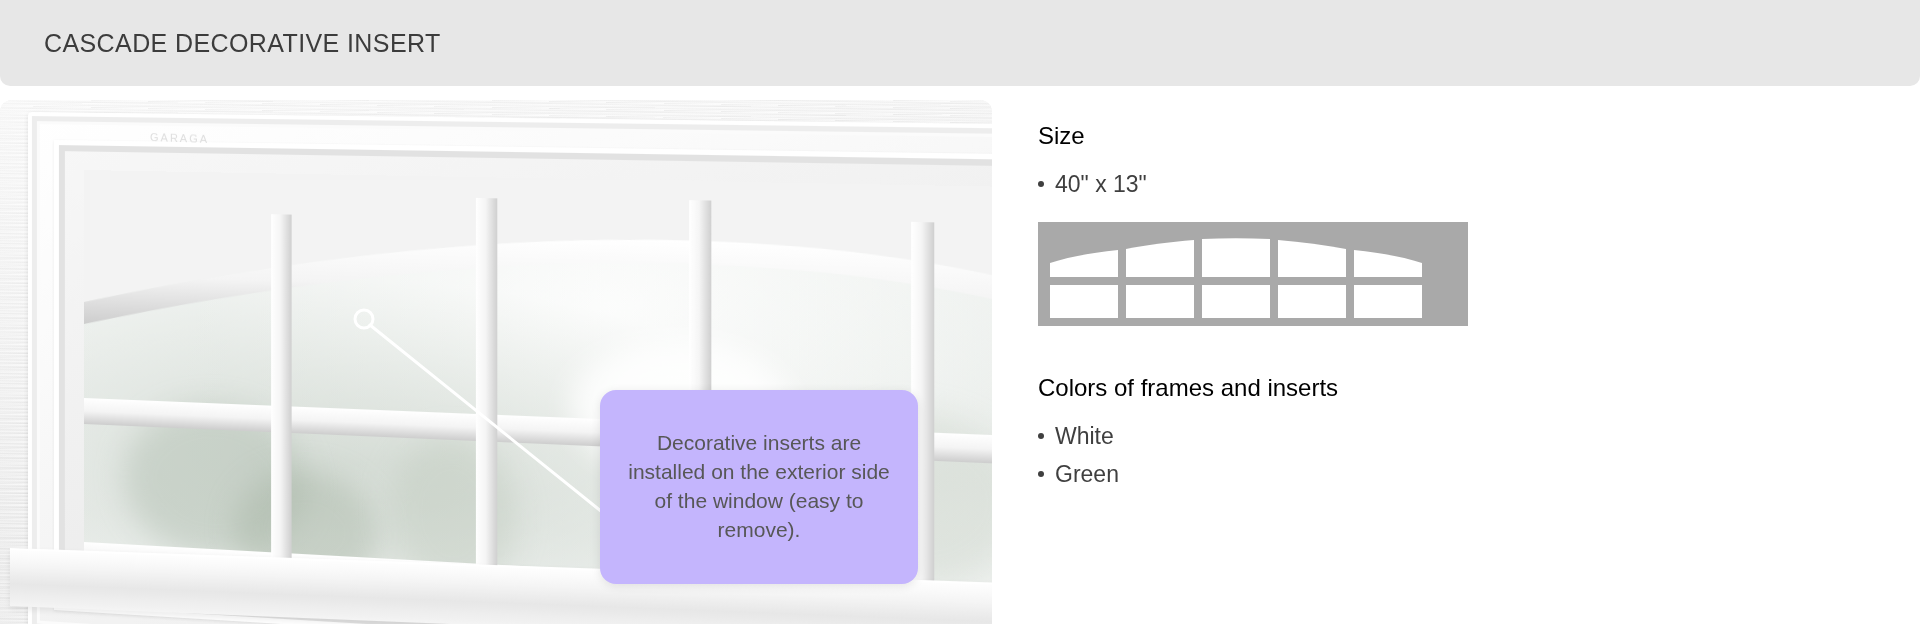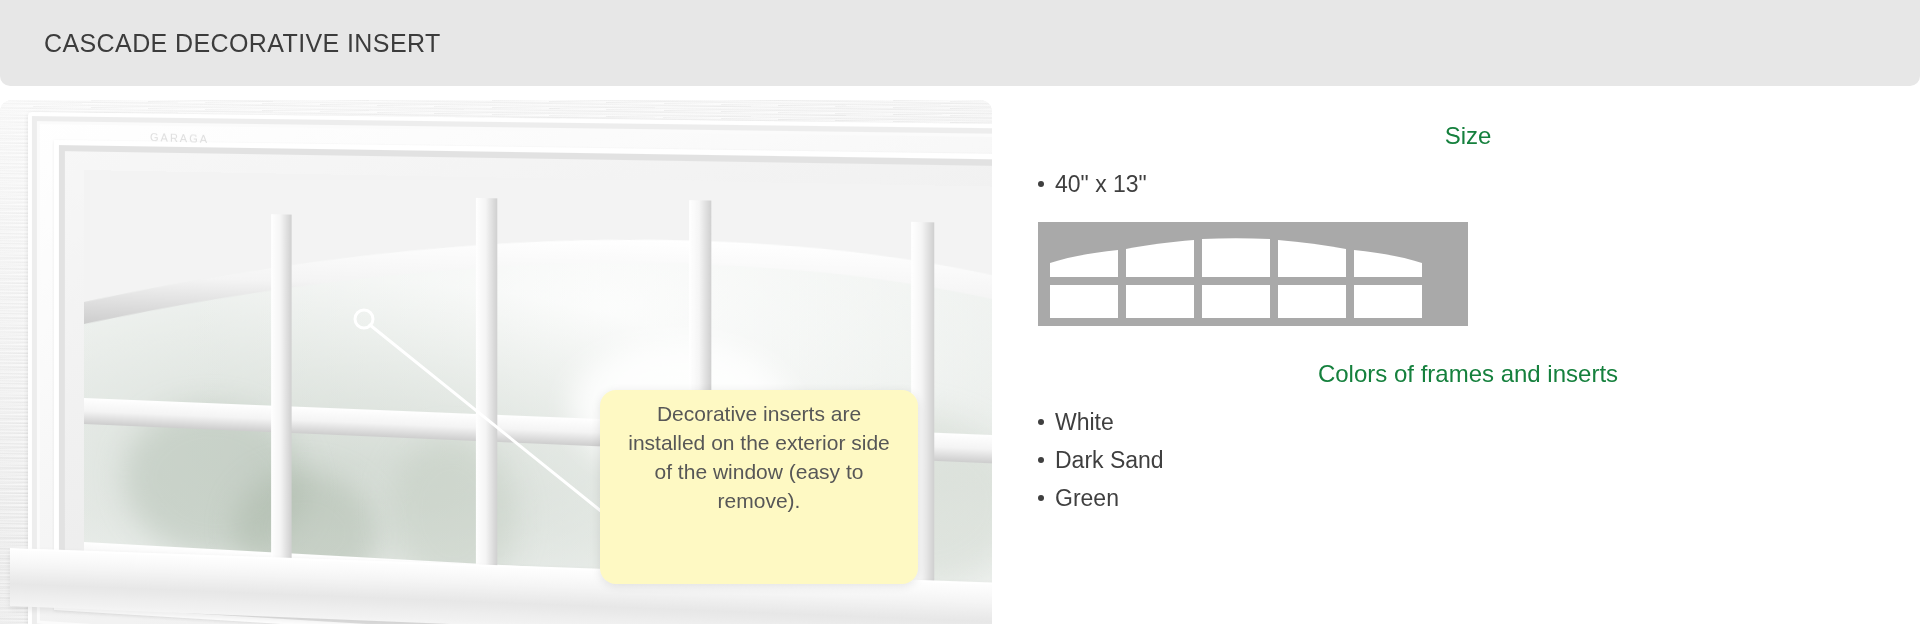--- a/index.html
+++ b/index.html
@@ -171,25 +171,25 @@
     overflow: visible;
   }
 
   
   .tooltip {
     position: absolute;
     left: 600px;
     top: 390px;
     width: 318px;
     height: 194px;
-    background: #fef9c3;
+    background: #c4b5fd;
     border-radius: 16px;
     box-shadow: 0 2px 10px rgba(0,0,0,0.10);
     display: flex;
-    align-items: flex-start;
+    align-items: center;
     justify-content: center;
     box-sizing: border-box;
     padding: 10px 22px;
   }
   .tooltip-text {
     text-align: center;
     font-size: 21px;
     line-height: 1.38;
     color: #575757;
     font-weight: 400;
@@ -197,25 +197,24 @@
 
   
   .spec-panel {
     position: absolute;
     left: 1038px;
     top: 100px;
     width: 860px;
   }
   .spec-heading {
     font-size: 24px;
-    color: #15803d;
+    color: #000000;
     font-weight: 400;
     margin: 0;
     line-height: 1.2;
-    text-align: center;
   }
   .spec-size-heading { margin-top: 22px; }
   .spec-list {
     list-style: none;
     margin: 0;
     padding: 0;
   }
   .spec-list li {
     font-size: 23px;
     color: #3f3f3f;
@@ -237,21 +236,21 @@
   .size-row { margin-top: 22px; }
 
   
   .diagram-wrap {
     margin-top: 26px;
     width: 430px;
     height: 104px;
   }
   .diagram-svg { display: block; }
 
-  .colors-heading { margin-top: 34px; }
+  .colors-heading { margin-top: 48px; }
 
   .color-columns {
     display: flex;
     margin-top: 22px;
     gap: 16px;
   }
   .color-col { }
   .color-col-left  { width: 210px; }
   .color-col-right { width: 420px; }
   .color-col li { margin-bottom: 15px; }
@@ -357,23 +356,20 @@
     </div>
 
     <h3 class="spec-heading colors-heading">Colors of frames and inserts</h3>
 
     <div class="color-columns">
       <ul class="spec-list color-col color-col-left">
         <li>
           <span class="bullet"></span><span>White</span>
         </li>
         <li>
-          <span class="bullet"></span><span>Dark Sand</span>
-        </li>
-        <li>
           <span class="bullet"></span><span>Green</span>
         </li>
       </ul>
 
     </div>
 
   </div>
 
 </div>
 

